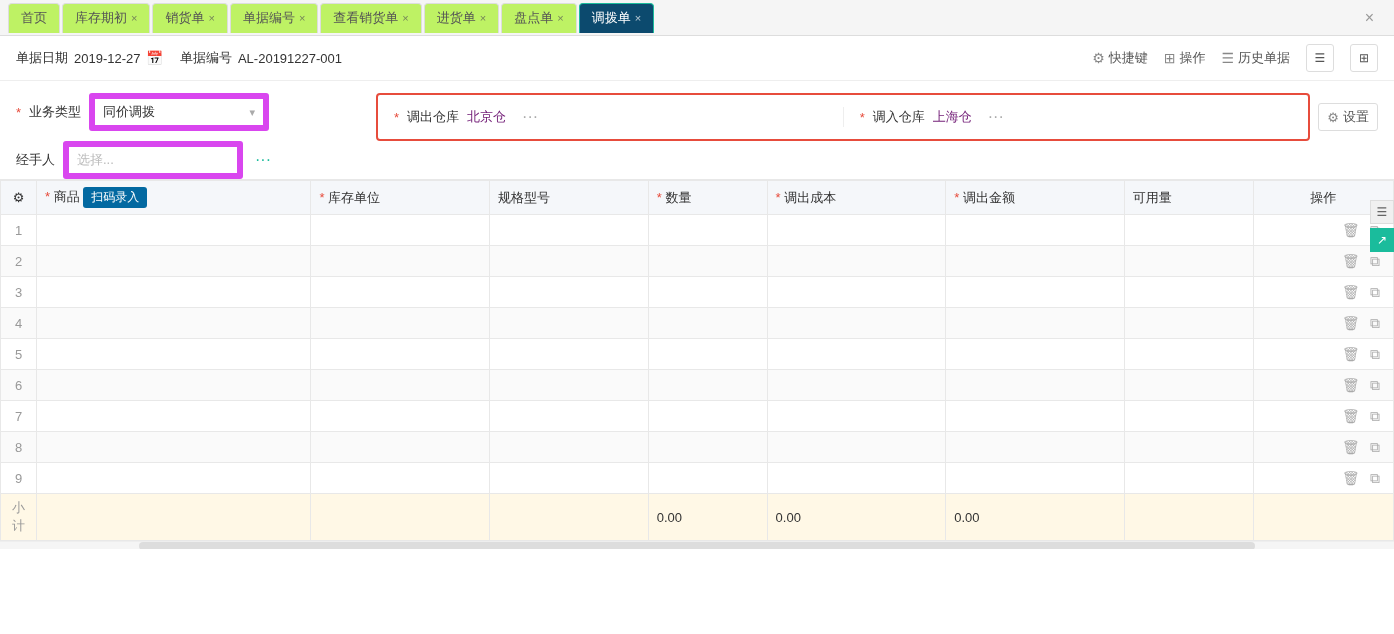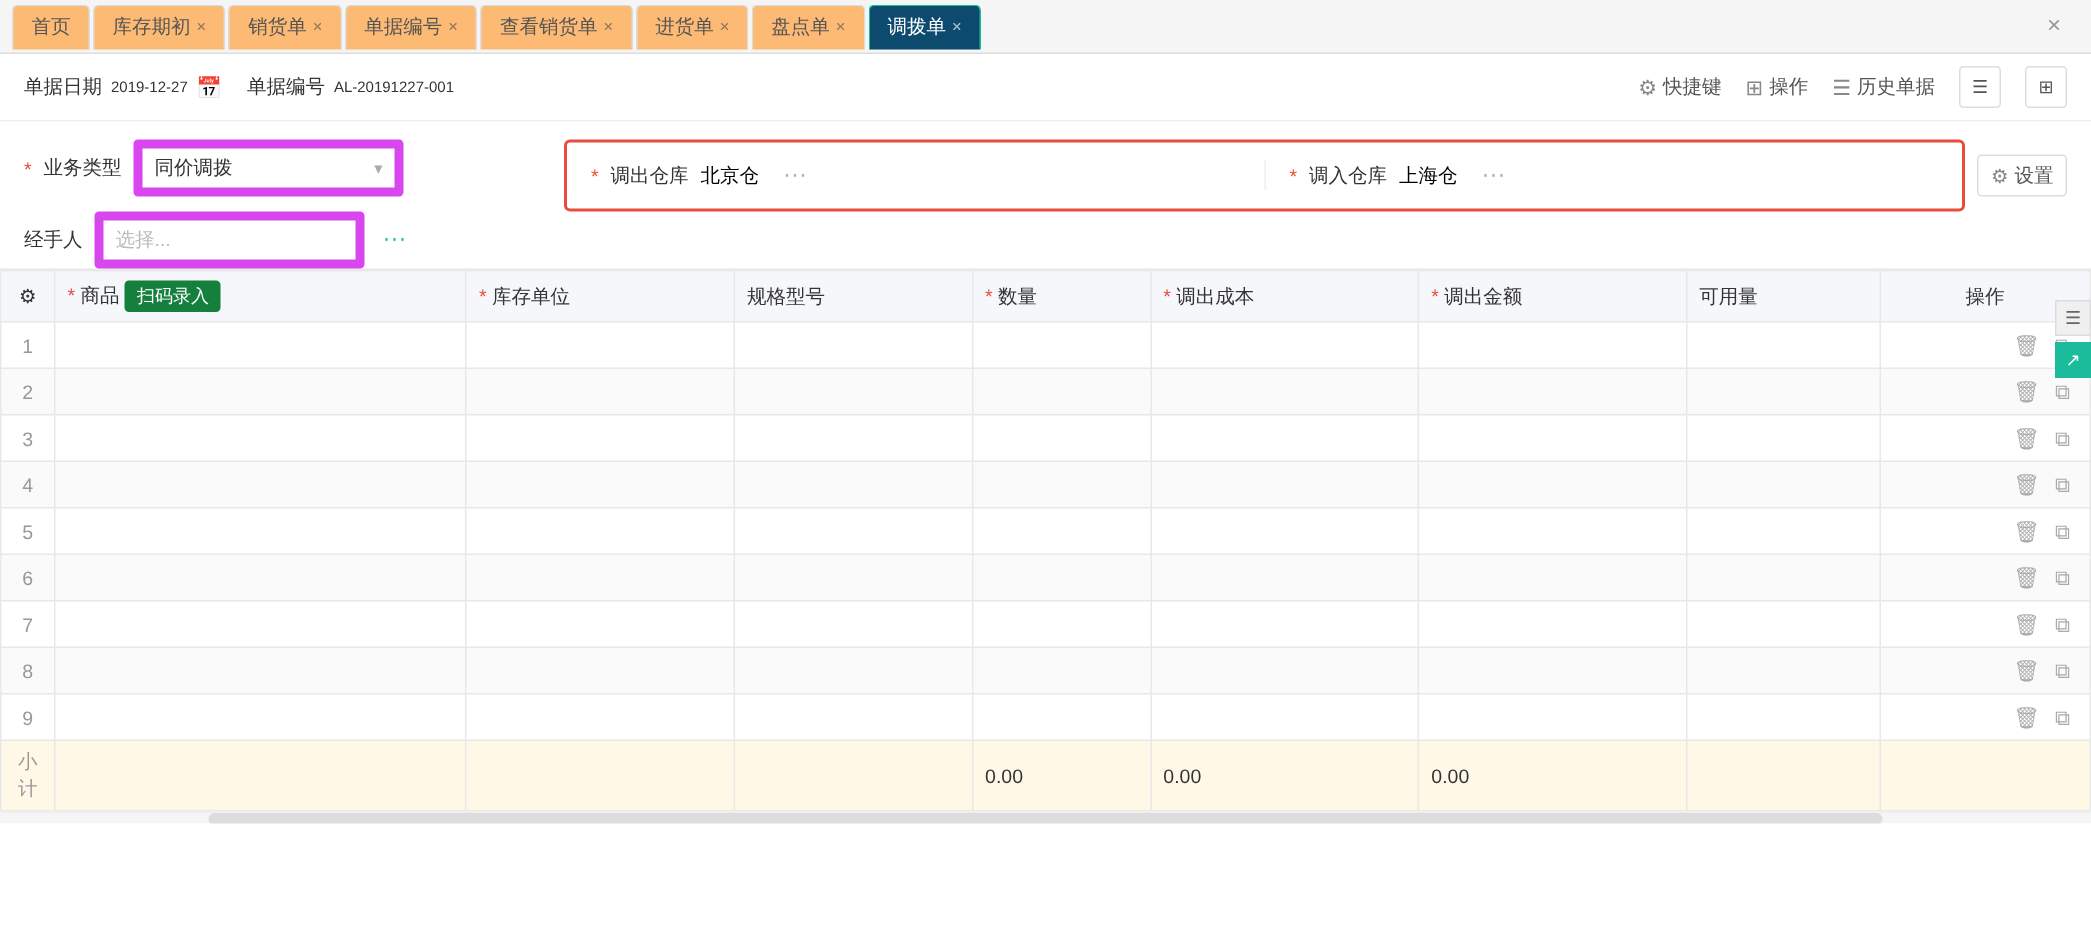--- a/index.html
+++ b/index.html
@@ -5,40 +5,40 @@
     * { box-sizing: border-box; margin: 0; padding: 0; }
     body { font-family: "Microsoft YaHei", Arial, sans-serif; font-size: 13px; color: #333; background: #fff; overflow: hidden; }
 
     
     .tab-bar {
       display: flex; align-items: center; background: #f5f5f5; border-bottom: 1px solid #ddd;
       height: 36px; padding: 0 8px; gap: 2px;
     }
     .tab {
       display: flex; align-items: center; gap: 4px; padding: 0 12px; height: 30px;
-      background: #fdba74; border: 1px solid #ddd; border-bottom: none; border-radius: 4px 4px 0 0;
+      background: #bef264; border: 1px solid #ddd; border-bottom: none; border-radius: 4px 4px 0 0;
       cursor: pointer; font-size: 13px; color: #555; white-space: nowrap;
     }
     .tab.active { background: #0c4a6e; color: #fff; border-color: #1abc9c; }
     .tab .close-btn { font-size: 11px; cursor: pointer; opacity: 0.7; }
     .tab.active .close-btn { color: #fff; }
 
     
     .top-close {
       margin-left: auto; font-size: 16px; cursor: pointer; color: #999; padding: 0 12px;
     }
 
     
     .header-bar {
       display: flex; align-items: center; padding: 8px 16px; border-bottom: 1px solid #eee;
       gap: 16px; background: #fff;
     }
     .header-field { display: flex; align-items: center; gap: 6px; }
     .header-label { color: #333; font-size: 13px; }
-    .header-value { color: #333; font-size: 10px; }
+    .header-value { color: #333; font-size: 13px; }
     .header-icon { color: #1abc9c; font-size: 14px; cursor: pointer; }
     .header-right { margin-left: auto; display: flex; align-items: center; gap: 16px; }
     .header-right-item { display: flex; align-items: center; gap: 4px; color: #555; font-size: 13px; cursor: pointer; }
     .header-right-item .icon { font-size: 14px; color: #888; }
     .toolbar-icon-btn2 {
       width: 28px; height: 28px; background: #fff; color: #555; border: 1px solid #ddd; border-radius: 3px;
       display: flex; align-items: center; justify-content: center; cursor: pointer; font-size: 12px;
     }
 
     
@@ -54,21 +54,21 @@
     .form-select-text { flex: 1; font-size: 13px; color: #333; }
     .form-select-arrow { color: #aaa; font-size: 11px; }
     .form-row-more { color: #1abc9c; font-size: 16px; cursor: pointer; margin-left: 4px; }
 
     
     .warehouse-box {
       flex: 1; border: 2px solid #e74c3c; border-radius: 4px; padding: 12px 16px;
       display: flex; align-items: center; gap: 0;
     }
     .warehouse-field { display: flex; align-items: center; gap: 8px; flex: 1; }
-    .warehouse-value { color: #000000; font-size: 13px; }
+    .warehouse-value { color: #701a75; font-size: 13px; }
     .warehouse-more { color: #aaa; font-size: 16px; cursor: pointer; margin-left: 8px; }
     .warehouse-divider { width: 1px; background: #eee; height: 20px; margin: 0 16px; }
 
     
     .settings-btn {
       display: flex; align-items: center; gap: 4px; border: 1px solid #ddd; border-radius: 3px;
       padding: 4px 8px; cursor: pointer; color: #555; font-size: 13px; margin-left: 8px;
       white-space: nowrap;
     }
     .settings-btn .icon { color: #888; font-size: 13px; }
@@ -88,21 +88,21 @@
     .row-num { color: #999; text-align: center; width: 36px; }
     .subtotal-row { background: #fff8e6 !important; }
     .subtotal-row td { border: 1px solid #e8e8e8; padding: 5px 8px; }
 
     
     .action-cell { display: flex; align-items: center; justify-content: flex-end; gap: 4px; }
     .action-icon { width: 20px; height: 20px; display: inline-flex; align-items: center; justify-content: center; cursor: pointer; color: #aaa; font-size: 14px; }
 
     
     .scan-btn {
-      background: #15803d; color: #fff; border: none; border-radius: 3px;
+      background: #0369a1; color: #fff; border: none; border-radius: 3px;
       padding: 2px 8px; font-size: 12px; cursor: pointer;
     }
 
     
     .gear-col { width: 36px; text-align: center; }
 
     
     .right-float {
       position: fixed; right: 0; top: 200px; display: flex; flex-direction: column; gap: 4px;
     }

